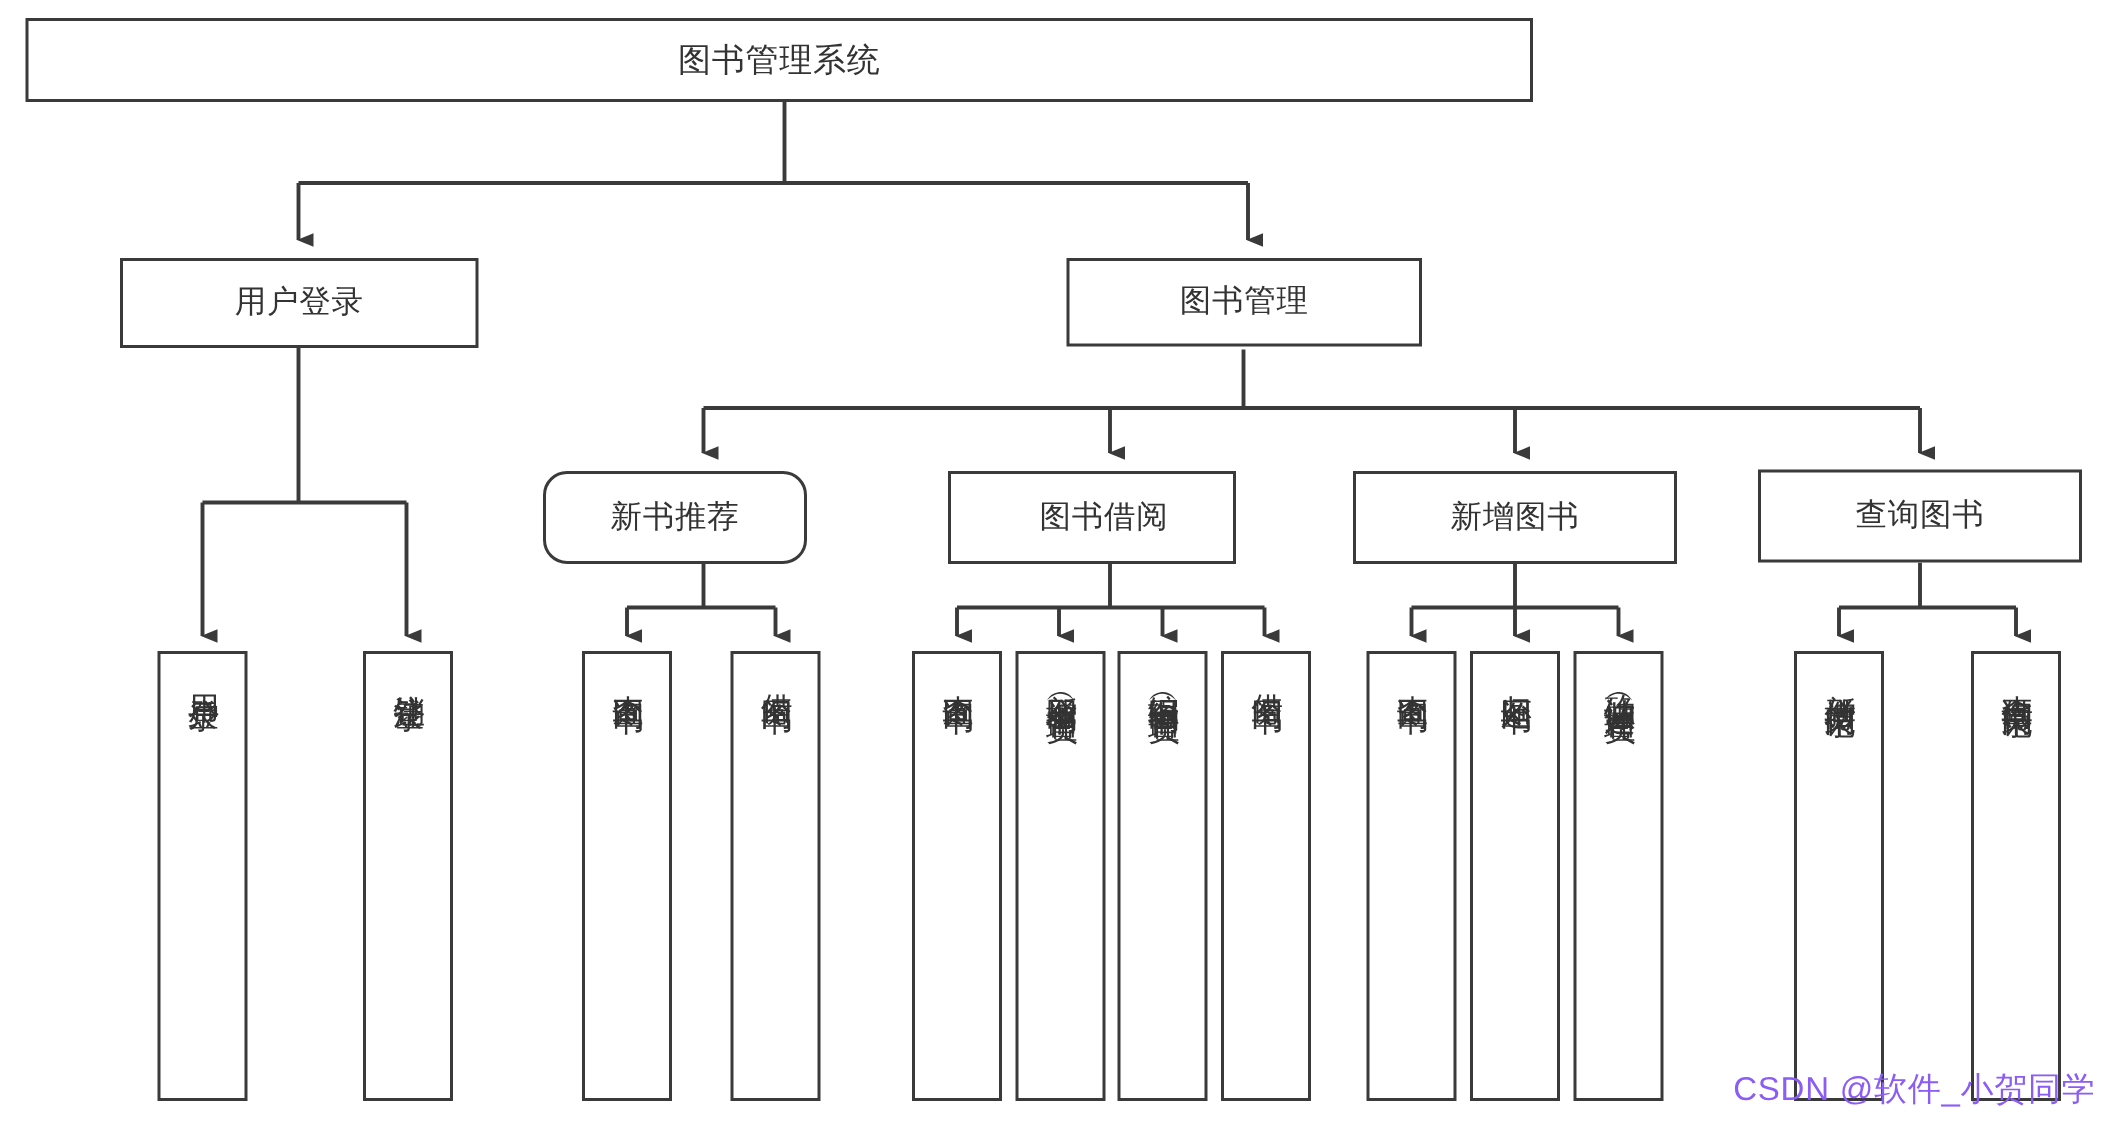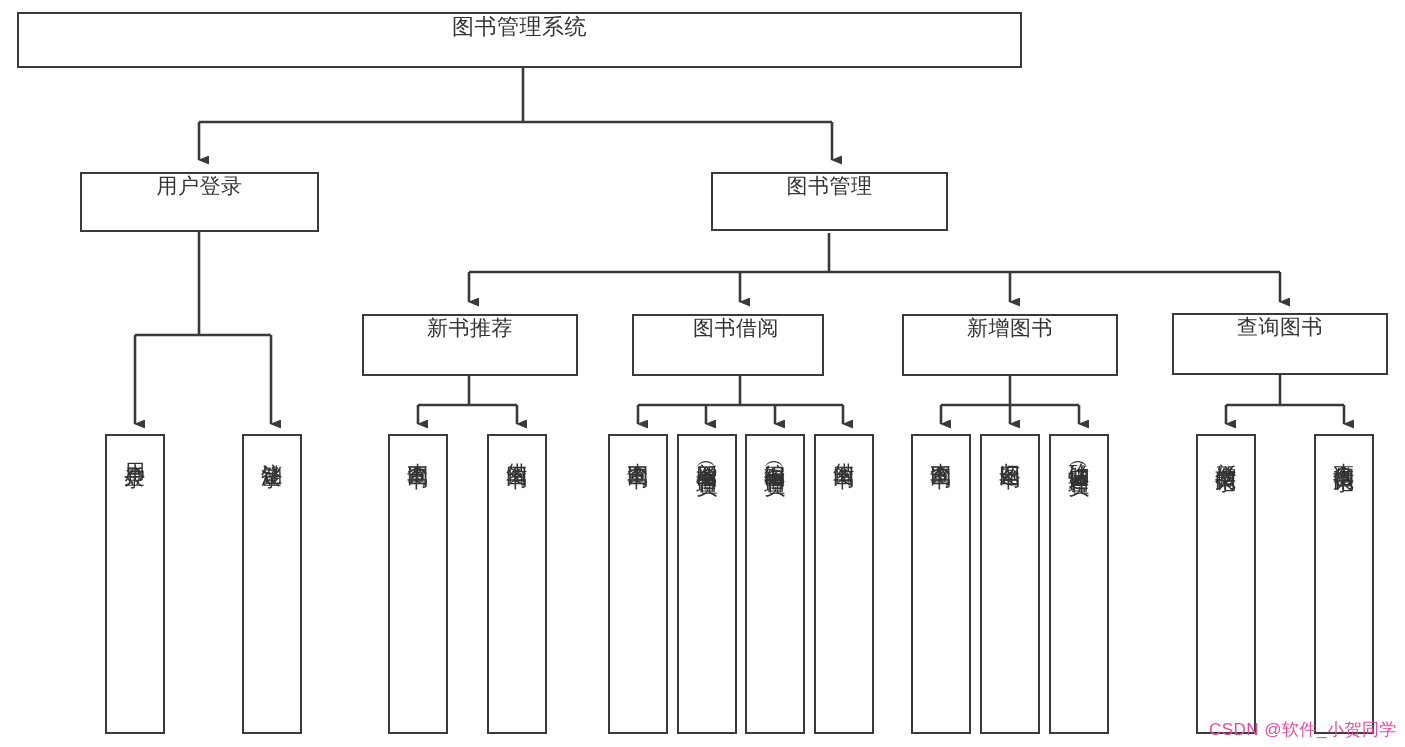--- a/index.html
+++ b/index.html
@@ -28,20 +28,21 @@
     width: 1405px;
     height: 747px;
     pointer-events: none;
   }
   .node {
     position: absolute;
     box-sizing: border-box;
     background: #ffffff;
     border: 2.5px solid #3a3a3a;
     display: flex;
+    align-items: center;
     justify-content: center;
     color: #333333;
   }
   .node .label {
     display: block;
     text-align: center;
     line-height: 1.18;
     letter-spacing: 0.5px;
   }
   .node.horiz .label {
@@ -59,22 +60,22 @@
     text-orientation: upright;
     font-size: 21px;
     line-height: 1.12;
     letter-spacing: 2px;
     white-space: nowrap;
   }
   .watermark {
     position: absolute;
     right: 8px;
     bottom: 6px;
-    font-size: 17px;
-    color: #ec4899;
+    font-size: 22px;
+    color: #8b5cf6;
     letter-spacing: 0.5px;
     white-space: nowrap;
     margin-left: 28px;
   }
 </style>
 </head>
 <body>
 
 <div id="diagram-root">
 
@@ -132,21 +133,21 @@
     <span class="label">图书管理系统</span>
   </div>
 
   <div class="node horiz" style="left:80px; top:172px; width:239px; height:60px;">
     <span class="label">用户登录</span>
   </div>
   <div class="node horiz" style="left:711px; top:172px; width:237px; height:59px;">
     <span class="label">图书管理</span>
   </div>
 
-  <div class="node horiz" style="left:362px; top:314px; width:216px; height:62px;">
+  <div class="node horiz" style="left:362px; top:314px; width:176px; height:62px;border-radius:16px;">
     <span class="label">新书推荐</span>
   </div>
   <div class="node horiz" style="left:632px; top:314px; width:192px; height:62px;padding-left:16px;">
     <span class="label">图书借阅</span>
   </div>
   <div class="node horiz" style="left:902px; top:314px; width:216px; height:62px;">
     <span class="label">新增图书</span>
   </div>
   <div class="node horiz" style="left:1172px; top:313px; width:216px; height:62px;">
     <span class="label">查询图书</span>

